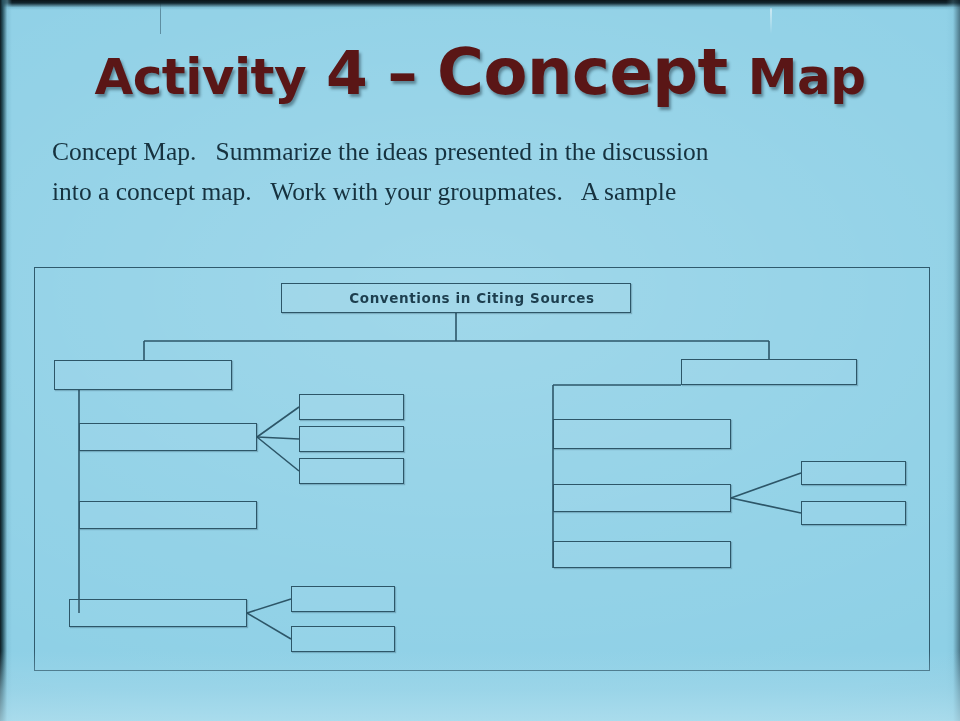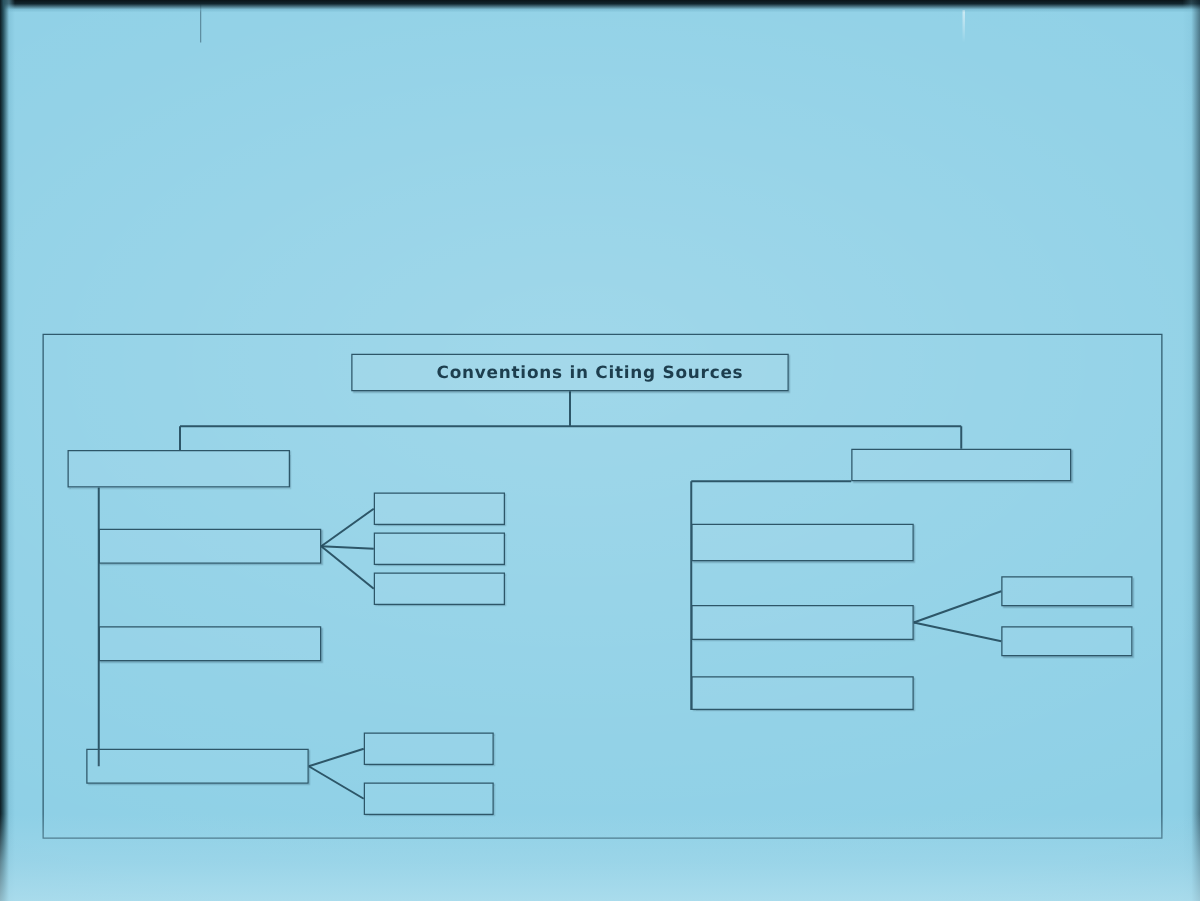--- a/index.html
+++ b/index.html
@@ -142,22 +142,27 @@
     overflow: visible;
   }
 </style>
 </head>
 <body>
 
 <div id="slide">
 
   <div id="paper-tint"></div>
 
+  <div id="title">
+    <span class="w1">Activity</span><span> </span><span class="w2">4</span><span> </span><span class="w3">–</span><span> </span><span class="w4">Concept</span><span> </span><span class="w5">Map</span>
+  </div>
 
   <div id="instructions">
+    <span class="ln">Concept Map.   Summarize the ideas presented in the discussion</span>
+    <span class="ln">into a concept map.   Work with your groupmates.   A sample</span>
   </div>
 
   <div id="frame">
     <div id="map">
 
       <svg class="links" viewBox="0 0 896 404" preserveAspectRatio="none">
         <g fill="none" stroke="#2d5668" stroke-width="1.6">
 
           <line x1="421" y1="45" x2="421" y2="73"></line>
 

